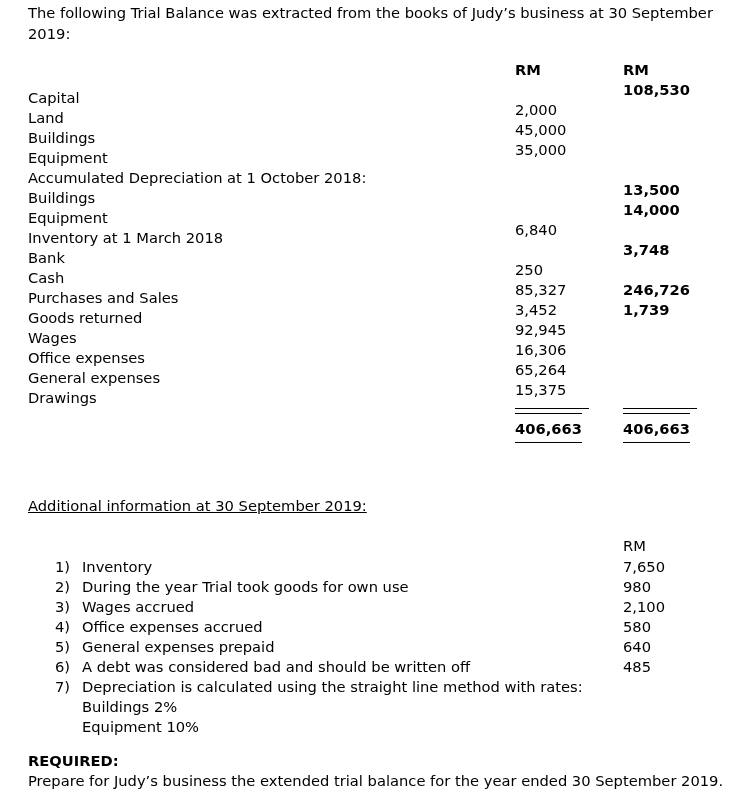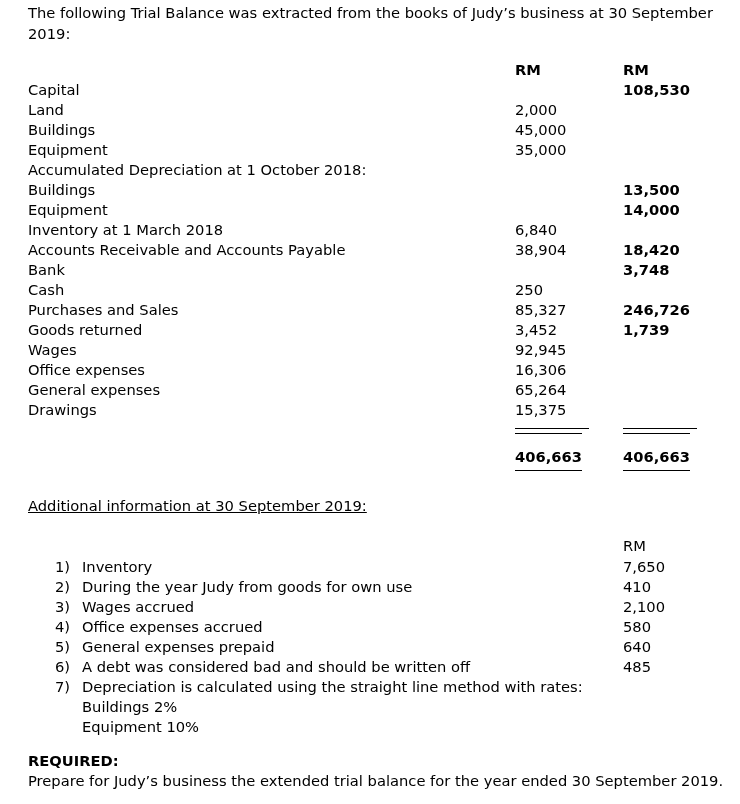--- a/index.html
+++ b/index.html
@@ -40,21 +40,21 @@
   }
   .tb-row {
     position: relative;
     height: 20px;
     line-height: 20px;
     white-space: nowrap;
   }
   .tb-label {
     position: absolute;
     left: 28px;
-    top: 0;
+    top: 8px;
   }
   .tb-dr {
     position: absolute;
     left: 515px;
     top: 0;
   }
   .tb-cr {
     position: absolute;
     left: 623px;
     top: 0;
@@ -70,21 +70,21 @@
     height: 26px;
     line-height: 26px;
     white-space: nowrap;
     margin-top: 17px;
   }
   .tb-totals .tb-dr,
   .tb-totals .tb-cr {
     font-weight: bold;
     border-top: 1.6px solid #000;
     border-bottom: 1.6px solid #000;
-    padding-top: 10px;
+    padding-top: 2px;
     top: -4px;
   }
   .rule-top {
     position: absolute;
     height: 0;
     border-top: 1.6px solid #000;
     top: -9px;
   }
   .rule-dr { left: 515px; width: 74px; }
   .rule-cr { left: 623px; width: 74px; }
@@ -189,25 +189,20 @@
           <span class="tb-label">Buildings</span>
           <span class="tb-cr">13,500</span>
         </div>
         <div class="tb-row">
           <span class="tb-label">Equipment</span>
           <span class="tb-cr">14,000</span>
         </div>
         <div class="tb-row">
           <span class="tb-label">Inventory at 1 March 2018</span>
           <span class="tb-dr">6,840</span>
-        </div>
-        <div class="tb-row">
-          <span class="tb-label">Accounts Receivable and Accounts Payable</span>
-          <span class="tb-dr">38,904</span>
-          <span class="tb-cr">18,420</span>
         </div>
         <div class="tb-row">
           <span class="tb-label">Bank</span>
           <span class="tb-cr">3,748</span>
         </div>
         <div class="tb-row">
           <span class="tb-label">Cash</span>
           <span class="tb-dr">250</span>
         </div>
         <div class="tb-row">
@@ -250,22 +245,22 @@
 
   <div class="addl-list">
     <div id="addl-body">
         <div class="li-row">
           <span class="li-num">1)</span>
           <span class="li-text">Inventory</span>
           <span class="li-val">7,650</span>
         </div>
         <div class="li-row">
           <span class="li-num">2)</span>
-          <span class="li-text">During the year Judy from goods for own use</span>
-          <span class="li-val">410</span>
+          <span class="li-text">During the year Trial took goods for own use</span>
+          <span class="li-val">980</span>
         </div>
         <div class="li-row">
           <span class="li-num">3)</span>
           <span class="li-text">Wages accrued</span>
           <span class="li-val">2,100</span>
         </div>
         <div class="li-row">
           <span class="li-num">4)</span>
           <span class="li-text">Office expenses accrued</span>
           <span class="li-val">580</span>

